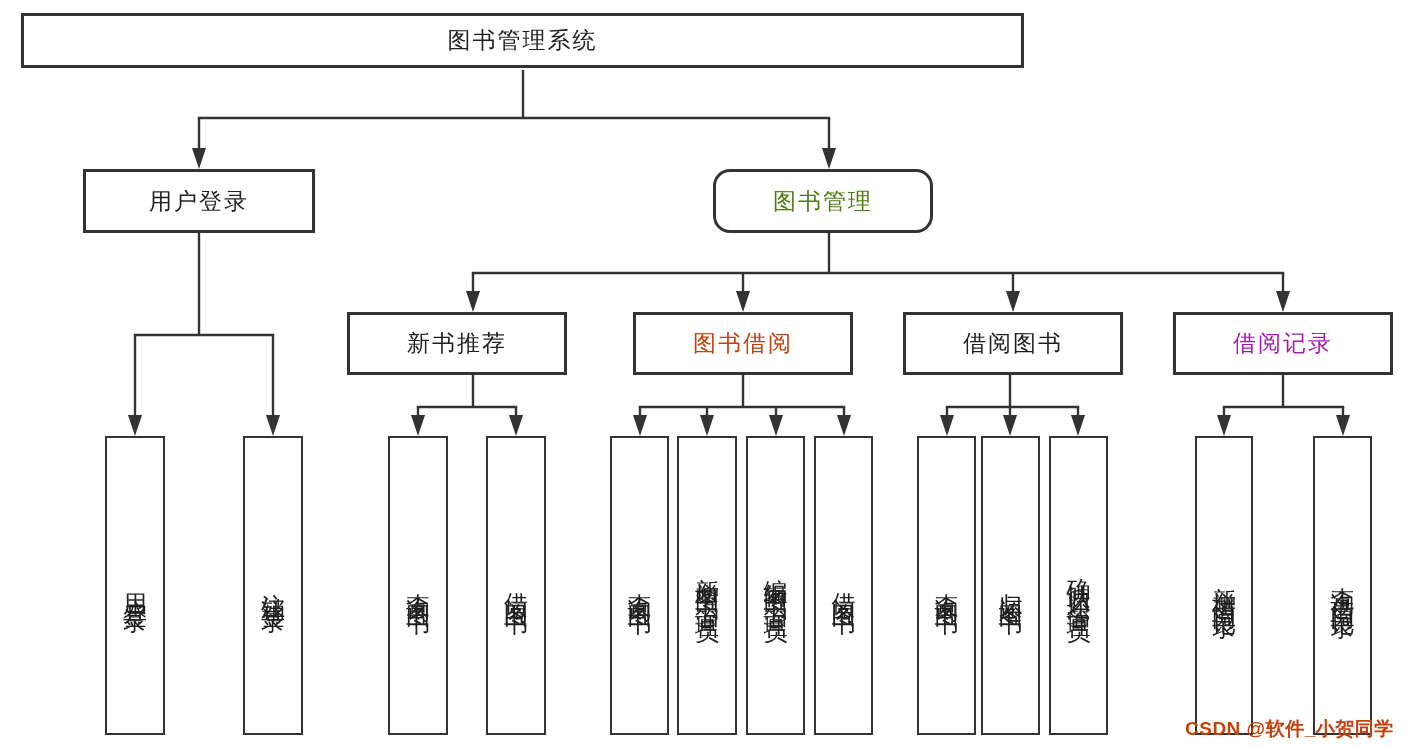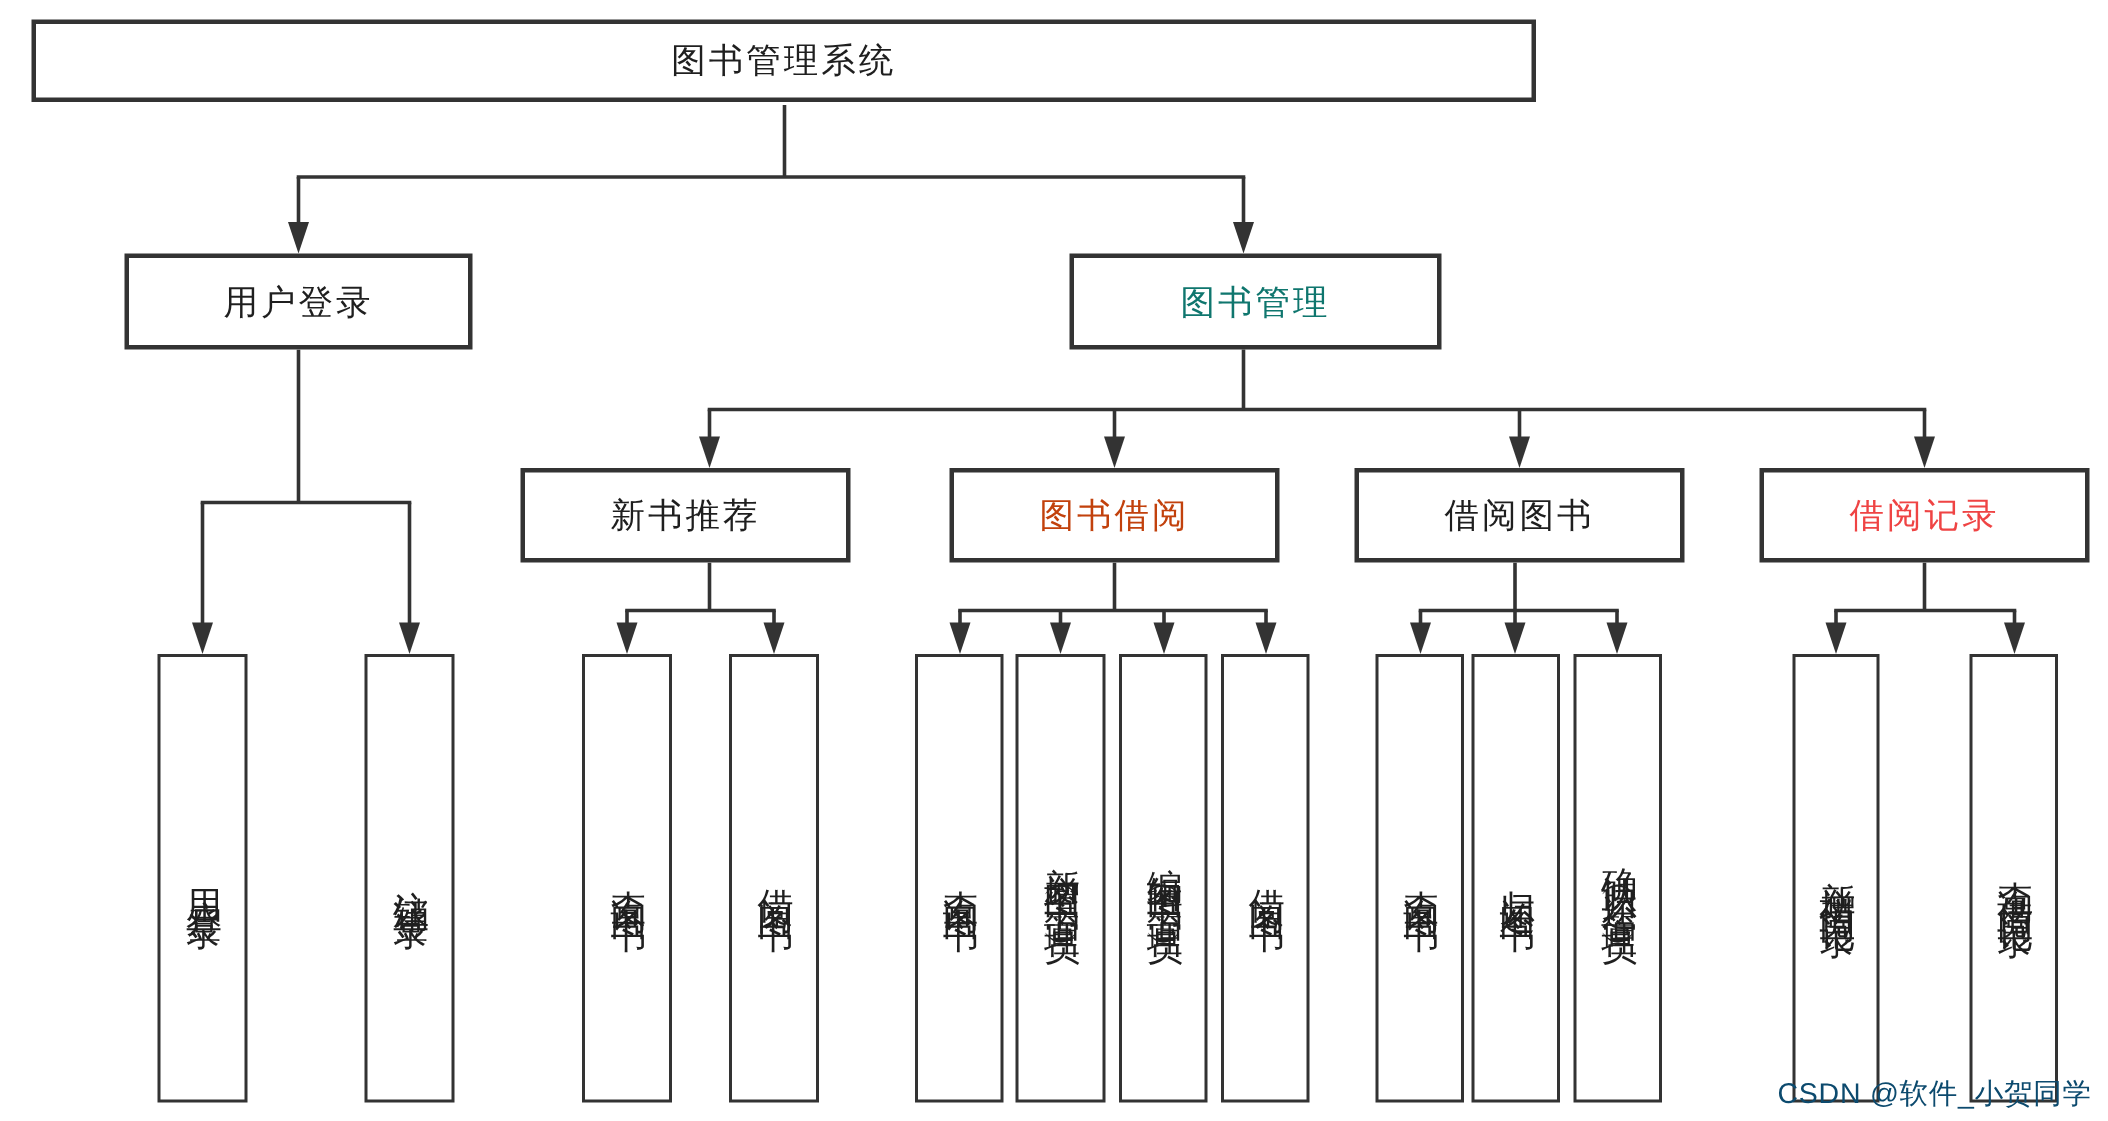--- a/index.html
+++ b/index.html
@@ -108,34 +108,34 @@
       <polygon points="1336,415 1350,415 1343,436" fill="#333333"></polygon>
     </svg>
 
   <div class="box h-label" style="left: 21px; top: 13px; width: 1003px; height: 55px; border-color: rgb(51, 51, 51); color: rgb(31, 31, 31);">
     <span>图书管理系统</span>
   </div>
 
   <div class="box h-label" style="left: 83px; top: 169px; width: 232px; height: 64px; border-color: rgb(51, 51, 51); color: rgb(31, 31, 31);">
     <span>用户登录</span>
   </div>
-  <div class="box h-label" style="left: 713px; top: 169px; width: 248px; height: 64px; border-color: rgb(51, 51, 51); color: #0f766e;">
+  <div class="box h-label" style="left: 713px; top: 169px; width: 220px; height: 64px; border-color: rgb(51, 51, 51); color: #4d7c0f; border-radius: 17px;">
     <span>图书管理</span>
   </div>
 
   <div class="box h-label" style="left: 347px; top: 312px; width: 220px; height: 63px; border-color: rgb(51, 51, 51); color: rgb(31, 31, 31);">
     <span>新书推荐</span>
   </div>
   <div class="box h-label" style="left: 633px; top: 312px; width: 220px; height: 63px; border-color: rgb(51, 51, 51); color: #c2410c;">
     <span>图书借阅</span>
   </div>
   <div class="box h-label" style="left: 903px; top: 312px; width: 220px; height: 63px; border-color: rgb(51, 51, 51); color: rgb(31, 31, 31);">
     <span>借阅图书</span>
   </div>
-  <div class="box h-label" style="left: 1173px; top: 312px; width: 220px; height: 63px; border-color: rgb(51, 51, 51); color: #ef4444;">
+  <div class="box h-label" style="left: 1173px; top: 312px; width: 220px; height: 63px; border-color: rgb(51, 51, 51); color: #a21caf;">
     <span>借阅记录</span>
   </div>
 
   <div class="box leaf" style="left: 105px; top: 436px; width: 60px; height: 299px; border-color: rgb(51, 51, 51); color: rgb(31, 31, 31);">
     <span class="vtext">用户登录</span>
   </div>
   <div class="box leaf" style="left: 243px; top: 436px; width: 60px; height: 299px; border-color: rgb(51, 51, 51); color: rgb(31, 31, 31);">
     <span class="vtext">注销登录</span>
   </div>
   <div class="box leaf" style="left: 388px; top: 436px; width: 60px; height: 299px; border-color: rgb(51, 51, 51); color: rgb(31, 31, 31);">
@@ -165,15 +165,15 @@
   <div class="box leaf" style="left: 1049px; top: 436px; width: 59px; height: 299px; border-color: rgb(51, 51, 51); color: rgb(31, 31, 31);">
     <span class="vtext">确认归还（管理员）</span>
   </div>
   <div class="box leaf" style="left: 1195px; top: 436px; width: 58px; height: 299px; border-color: rgb(51, 51, 51); color: rgb(31, 31, 31);">
     <span class="vtext">新增借阅记录</span>
   </div>
   <div class="box leaf" style="left: 1313px; top: 436px; width: 59px; height: 299px; border-color: rgb(51, 51, 51); color: rgb(31, 31, 31);">
     <span class="vtext">查询借阅记录</span>
   </div>
 
-  <div class="watermark" style="color: #0c4a6e;">CSDN @软件_小贺同学</div>
+  <div class="watermark" style="color: #c2410c; font-weight: bold;">CSDN @软件_小贺同学</div>
 
 </div>
 
 </body></html>

